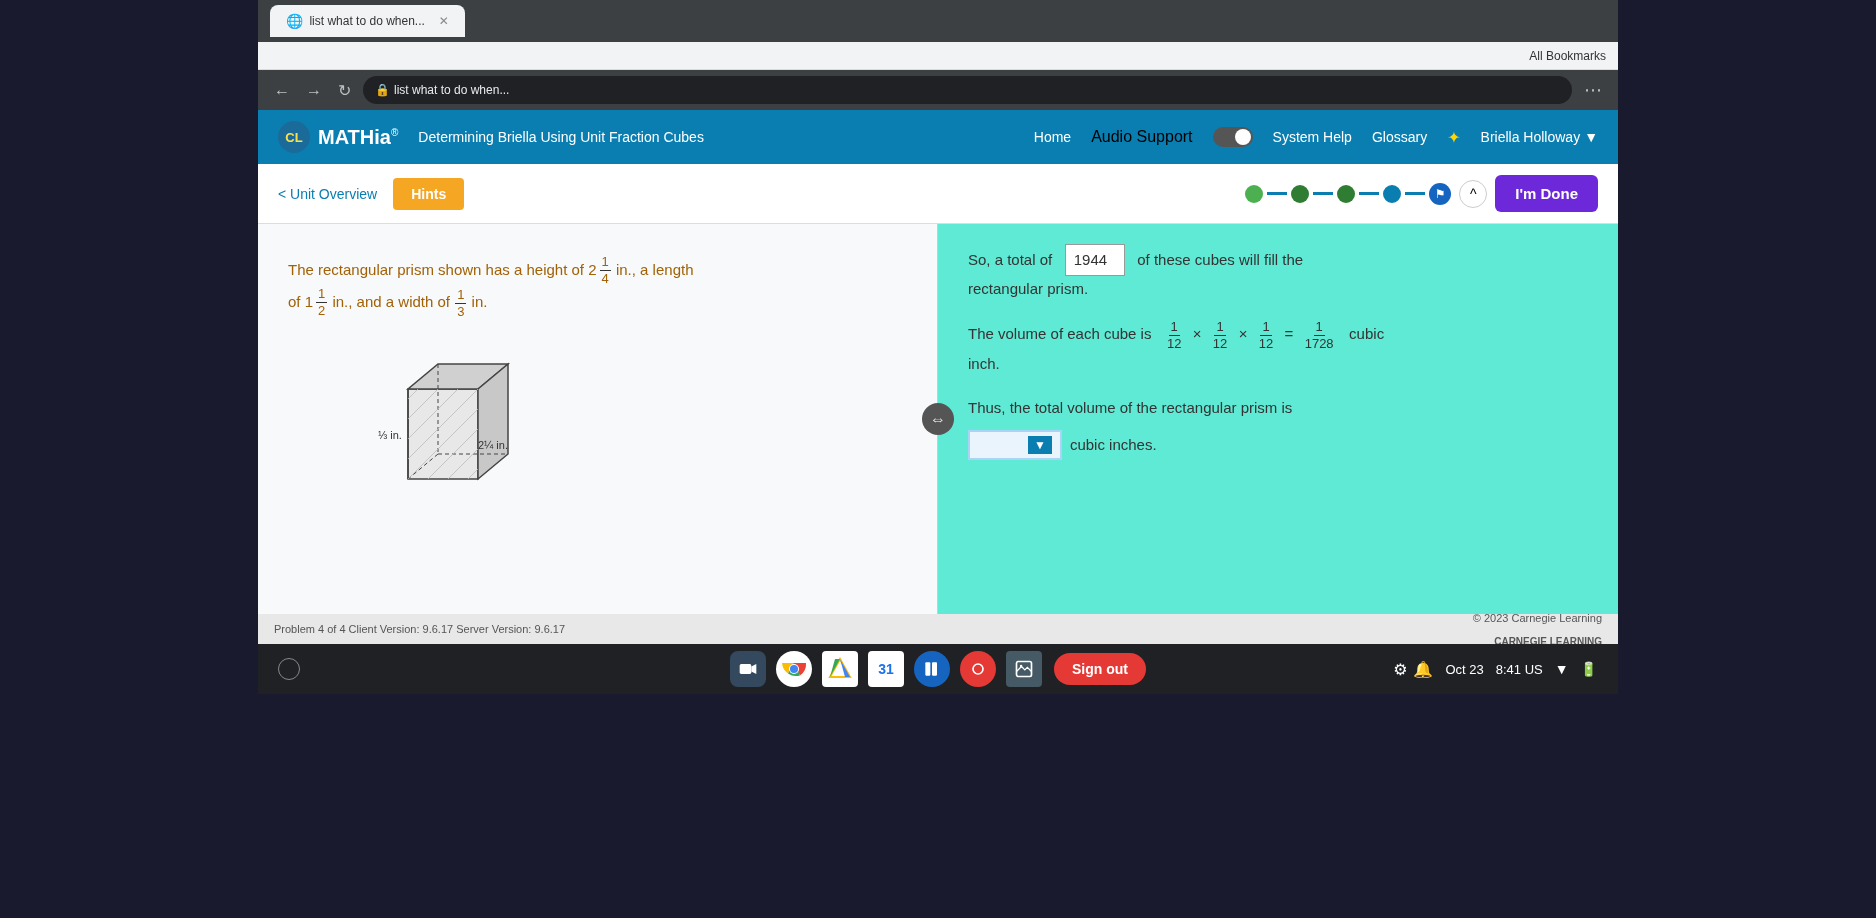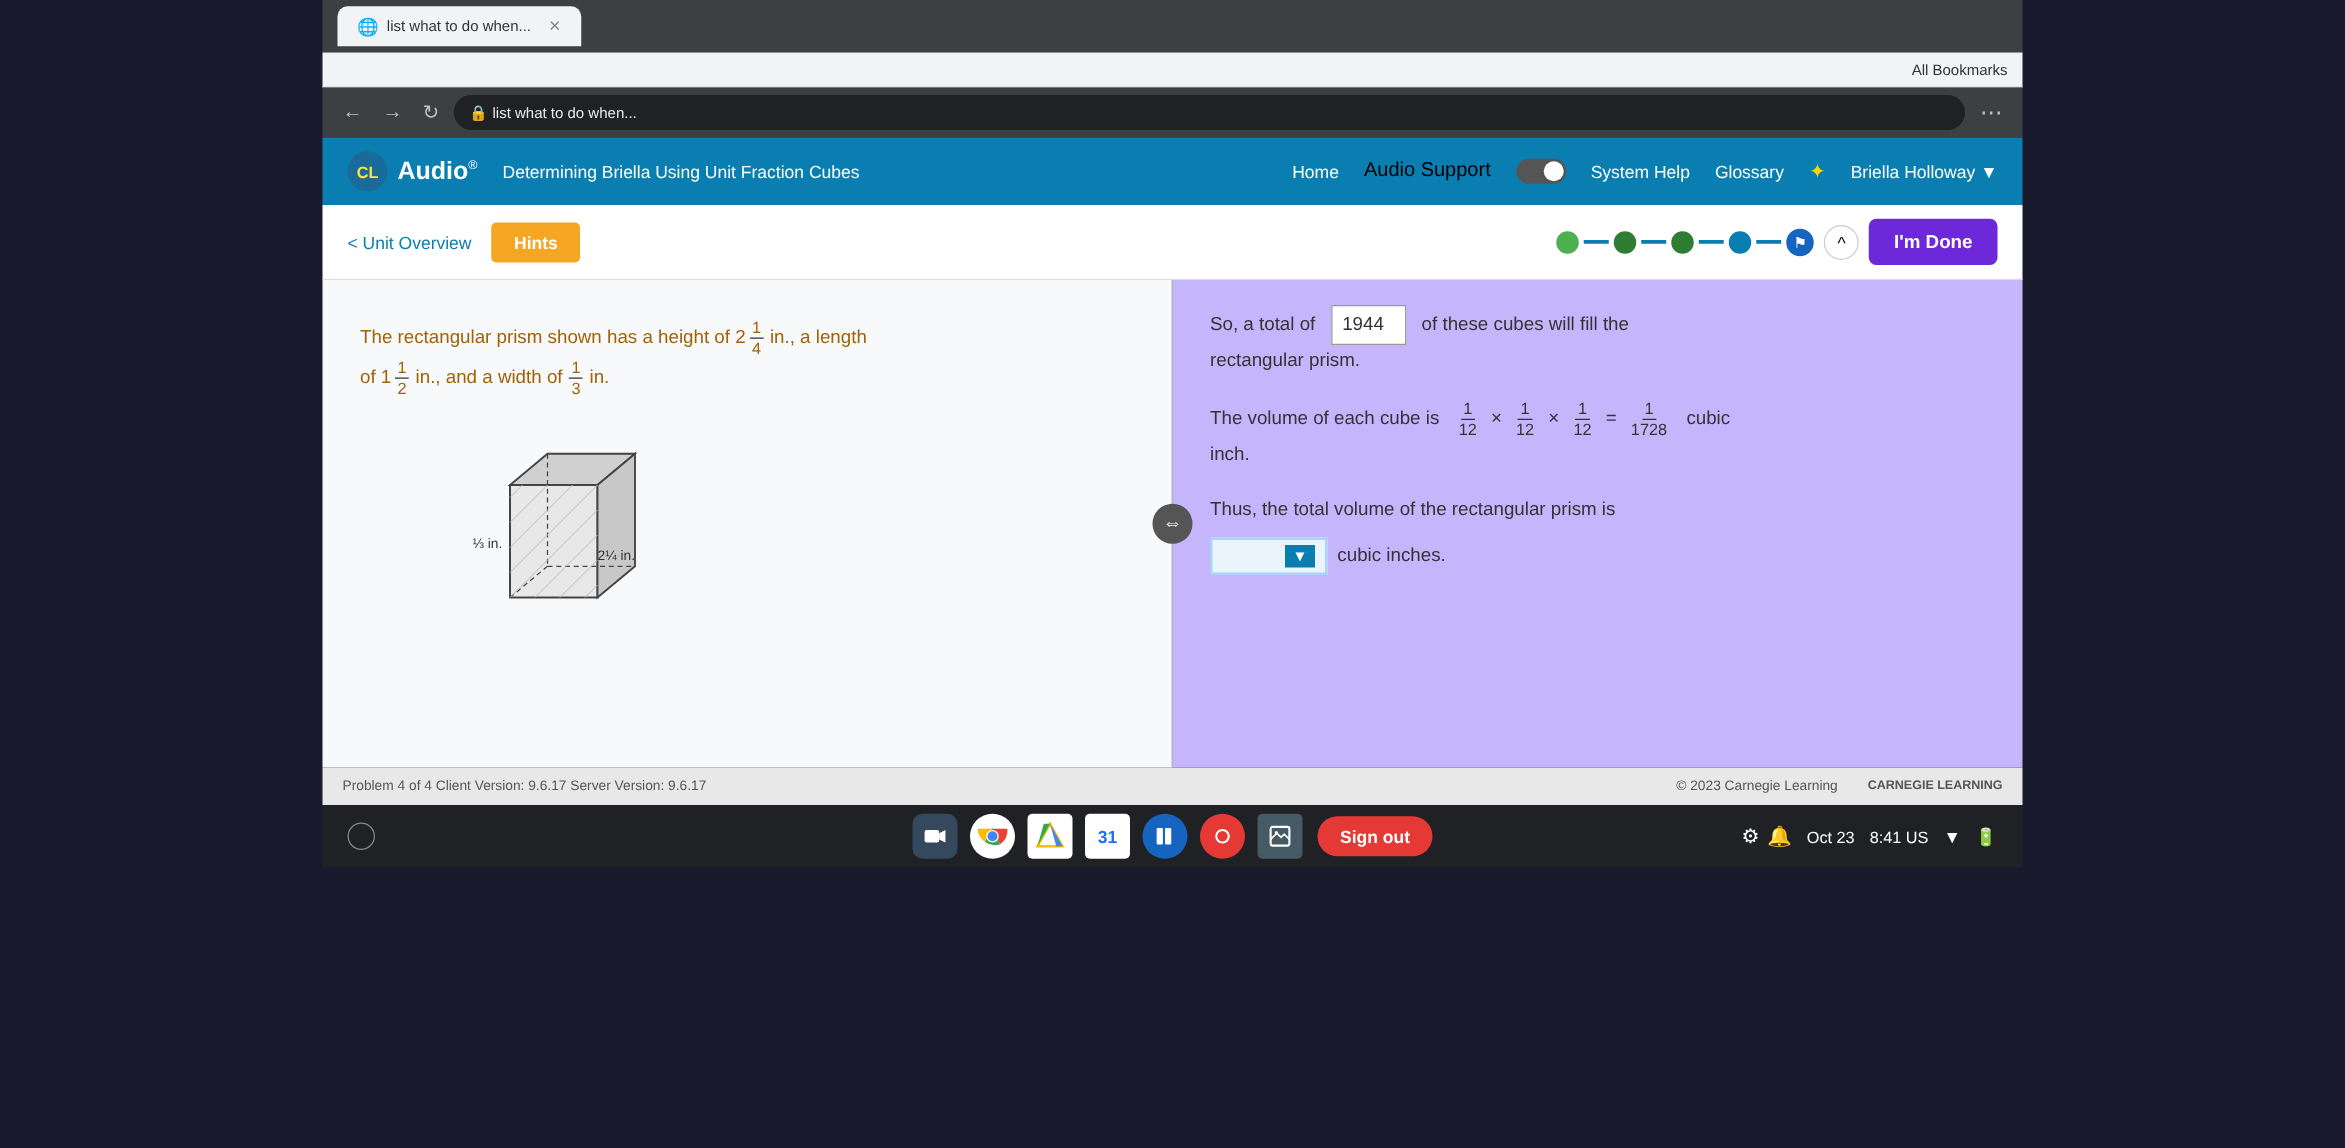--- a/index.html
+++ b/index.html
@@ -273,21 +273,21 @@
     .mixed-num {
       display: inline-flex;
       align-items: center;
       gap: 2px;
     }
 
     
     .right-panel {
       width: 50%;
       padding: 20px 30px;
-      background: #c4b5fd;
+      background: #5eead4;
       position: relative;
     }
     .right-text {
       font-size: 15px;
       color: #333;
       line-height: 1.7;
     }
     .answer-box {
       display: inline-flex;
       align-items: center;
@@ -486,21 +486,21 @@
       <span class="nav-icon" style="font-size:18px;">⋯</span>
     </div>
   </div>
 
   <div class="app-header">
     <div class="app-logo">
       <div class="logo-circle">
         <span>CL</span>
       </div>
       <span class="app-name">
-        <span>Audio</span><sup>®</sup>
+        <span>MATHia</span><sup>®</sup>
       </span>
     </div>
     <span class="lesson-title">Determining Briella Using Unit Fraction Cubes</span>
     <div class="header-nav">
       <a href="#">Home</a>
       <span>Audio Support</span>
       <div class="toggle-switch"></div>
       <a href="#" style="color:white;text-decoration:none;font-size:14px;">System Help</a>
       <a href="#" style="color:white;text-decoration:none;font-size:14px;">Glossary</a>
       <span class="star-icon">✦</span>
@@ -647,21 +647,21 @@
           <input type="text" value="" style="width: 50px; background: transparent; border: none; outline: none; font-size: 15px;">
           <button class="dropdown-arrow">▼</button>
         </div>
         <span class="right-text">cubic inches.</span>
       </div>
     </div>
   </div>
 
   <div class="app-footer">
     <span>Problem 4 of 4  Client Version: 9.6.17  Server Version: 9.6.17</span>
-    <div style="display:flex;align-items:flex-start;gap:24px;">
+    <div style="display:flex;align-items:flex-end;gap:12px;flex-direction:column;">
       <span>© 2023 Carnegie Learning</span>
       <span style="font-weight:bold; font-size:10px;">CARNEGIE LEARNING</span>
     </div>
   </div>
 
   <div class="taskbar">
     <div class="taskbar-circle"></div>
 
     <div class="taskbar-icons">
 

